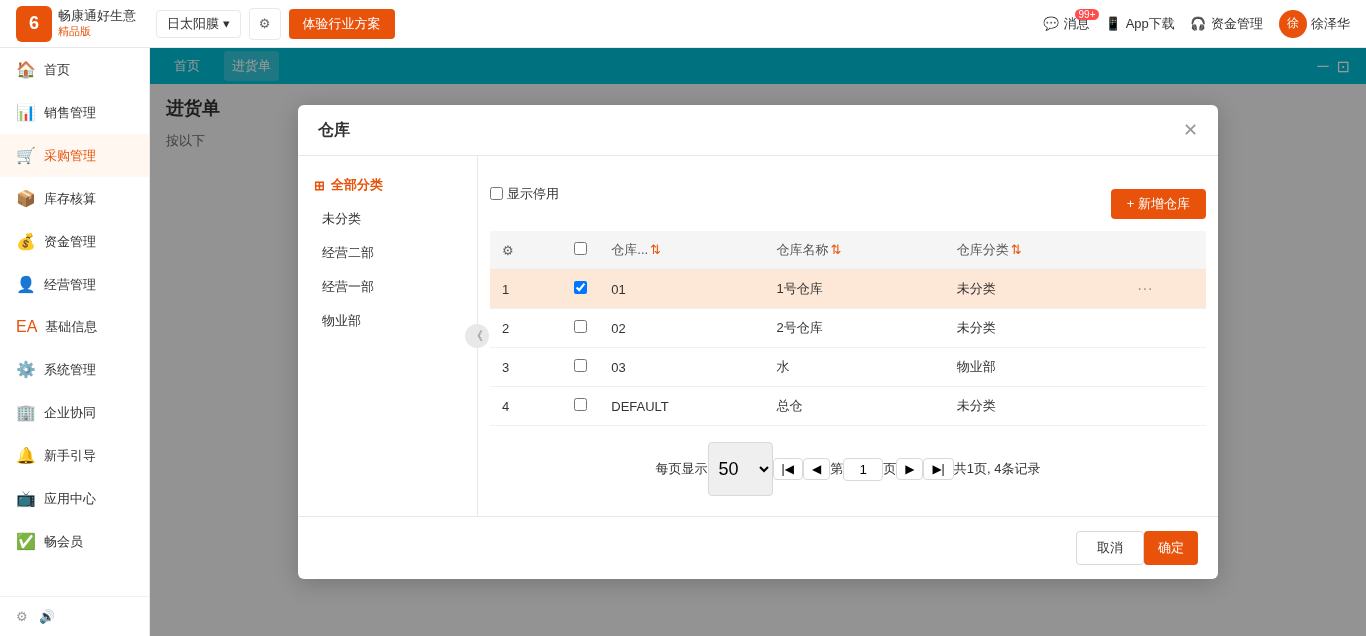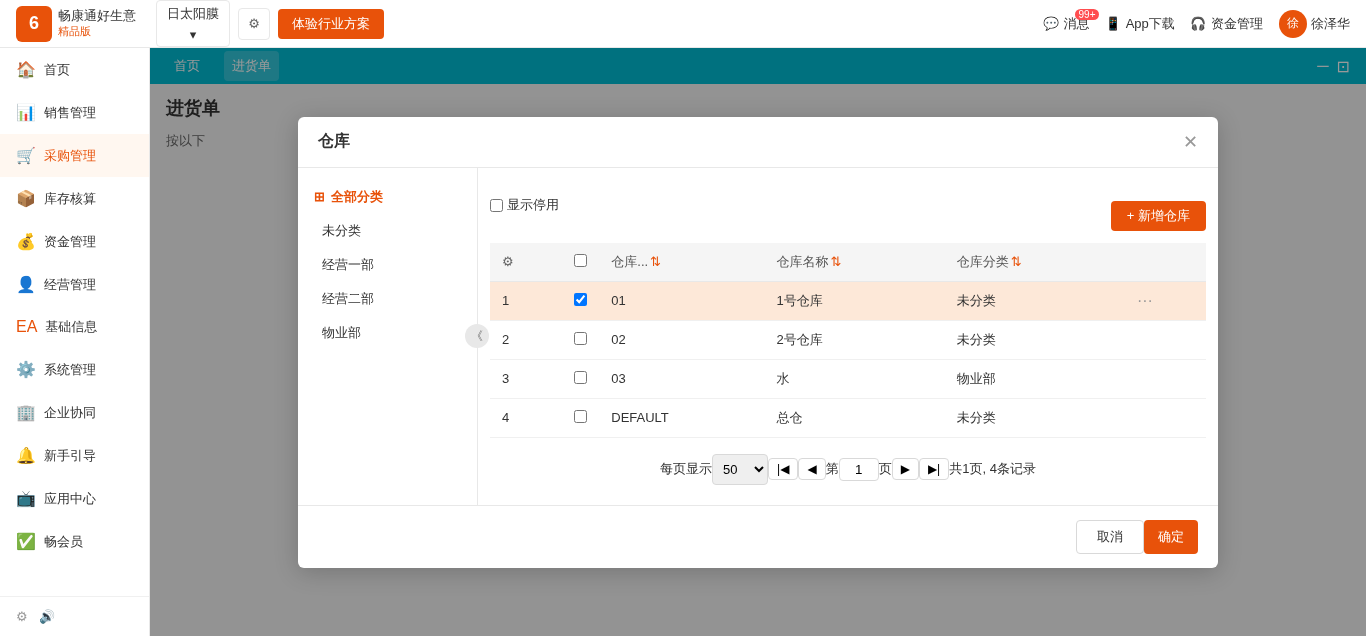--- a/index.html
+++ b/index.html
@@ -29,21 +29,20 @@
       display: flex; align-items: center; justify-content: center;
       color: white; font-weight: bold; font-size: 18px;
     }
     .logo-text { font-size: 13px; color: #333; line-height: 1.3; }
     .logo-sub { font-size: 11px; color: #e8520a; }
     .store-selector {
       display: flex; align-items: center; gap: 4px;
       border: 1px solid #e8e8e8; border-radius: 4px;
       padding: 4px 10px; cursor: pointer; color: #333;
       margin-right: 8px;
-      flex-direction: column;
     }
     .header-btn-orange {
       background: #e8520a; color: white;
       border: none; border-radius: 4px;
       padding: 6px 14px; cursor: pointer; font-size: 13px;
       margin-right: 20px;
     }
     .gear-btn {
       width: 32px; height: 32px;
       border: 1px solid #e8e8e8; border-radius: 4px;
@@ -204,21 +203,21 @@
     .pagination-btn {
       border: 1px solid #d9d9d9; background: white; border-radius: 4px;
       padding: 3px 8px; cursor: pointer; font-size: 12px;
     }
     .page-input {
       width: 40px; border: 1px solid #d9d9d9; border-radius: 4px;
       padding: 3px 6px; text-align: center;
     }
     .per-page-select {
       border: 1px solid #d9d9d9; border-radius: 4px;
-      padding: 6px 6px; font-size: 13px;
+      padding: 15px 6px; font-size: 18px;
     }
 
     
     .modal-footer {
       border-top: 1px solid #e8e8e8;
       padding: 14px 20px;
       display: flex; justify-content: flex-end; 
     }
     .cancel-btn {
       border: 1px solid #d9d9d9; background: white; border-radius: 4px;
@@ -360,22 +359,22 @@
         </div>
 
         <div class="modal-body">
 
           <div class="category-panel">
             <div class="category-header">
               <span>⊞</span>
               <span>全部分类</span>
             </div>
             <div class="category-item">未分类</div>
+            <div class="category-item">经营二部</div>
             <div class="category-item">经营一部</div>
-            <div class="category-item">经营二部</div>
             <div class="category-item">物业部</div>
             <div class="collapse-btn">《</div>
           </div>
 
           <div class="table-panel">
 
             <div class="table-toolbar">
               <label class="show-disabled">
                 <input type="checkbox" class="checkbox-input" style="">
                 <span>显示停用</span>

